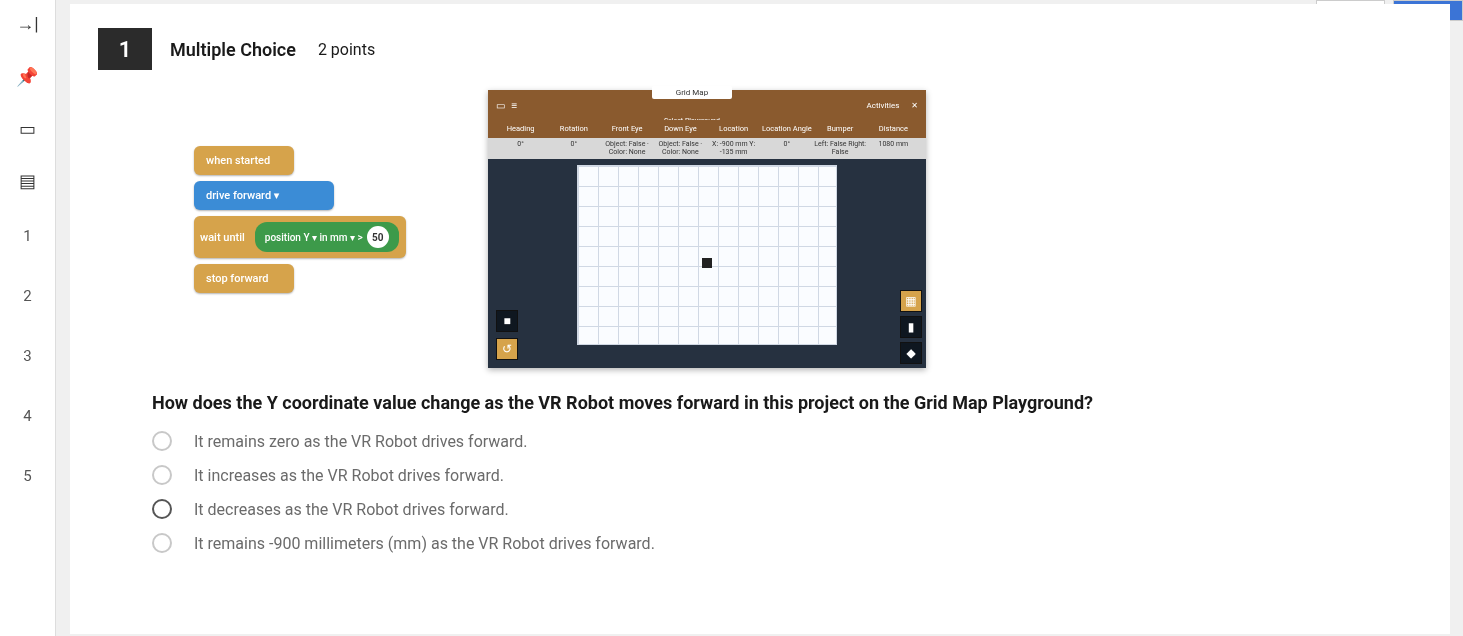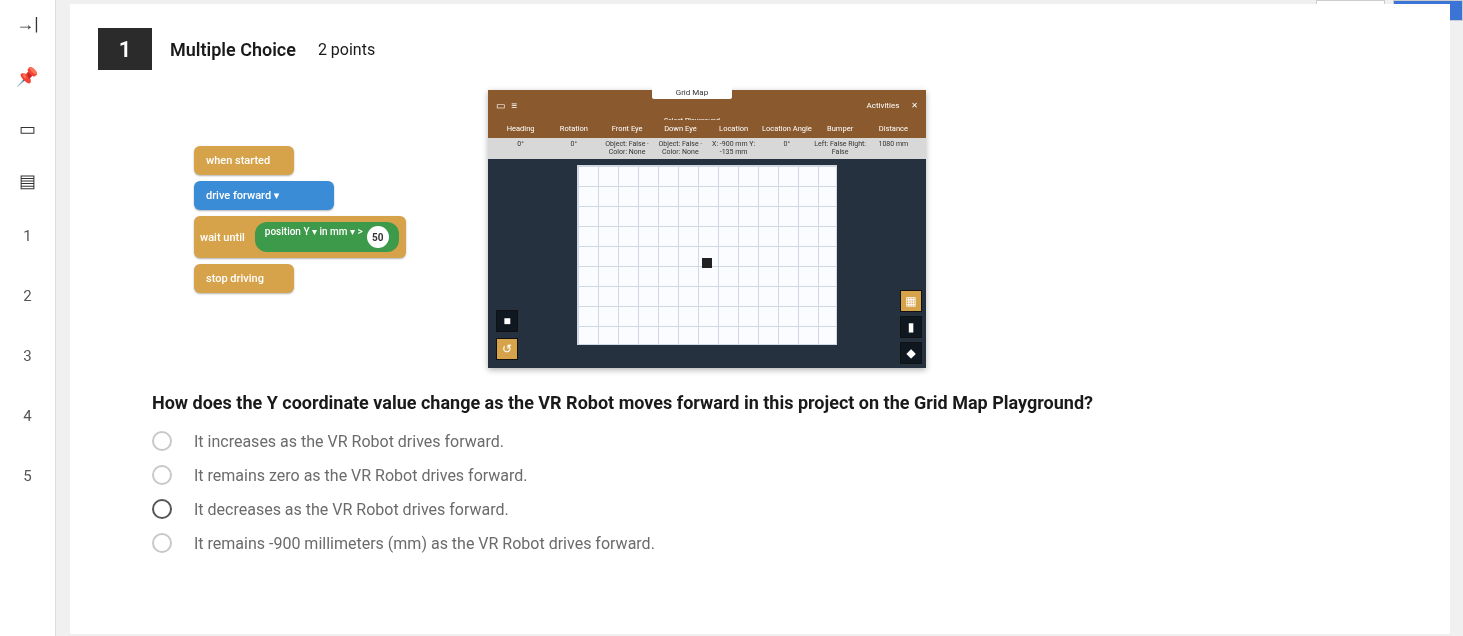--- a/index.html
+++ b/index.html
@@ -132,20 +132,21 @@
     align-items: center;
     gap: 10px;
     padding: 6px 6px;
   }
   .block-inner-green {
     background: #3d9a4a;
     border-radius: 12px;
     padding: 4px 10px;
     font-size: 10px;
     display: flex;
+    align-items: center;
     gap: 4px;
   }
   .block-pill {
     background: #fff;
     color: #333;
     border-radius: 50%;
     width: 22px;
     height: 22px;
     display: flex;
     align-items: center;
@@ -325,21 +326,21 @@
     <div class="code-blocks">
       <div class="block block-start">when started</div>
       <div class="block block-drive">drive   forward ▾</div>
       <div class="block block-wait">
         <span>wait until</span>
         <span class="block-inner-green">
           <span>position  Y ▾   in   mm ▾   &gt;</span>
           <span class="block-pill">50</span>
         </span>
       </div>
-      <div class="block block-stop">stop driving</div>
+      <div class="block block-stop">stop forward</div>
     </div>
 
     <div class="vr">
       <div class="vr-topbar">
         <div class="vr-topbar-left">
           <span>▭</span>
           <span>≡</span>
         </div>
         <div style="text-align:center">
           <div class="vr-title-box">Grid Map</div>
@@ -403,25 +404,25 @@
         </div>
       </div>
     </div>
   </div>
 
   <div class="question-text">How does the Y coordinate value change as the VR Robot moves forward in this project on the Grid Map Playground?</div>
 
   <div class="options">
     <div class="option">
       <div class="radio"></div>
-      <span class="opt-label">It increases as the VR Robot drives forward.</span>
+      <span class="opt-label">It remains zero as the VR Robot drives forward.</span>
     </div>
     <div class="option">
       <div class="radio"></div>
-      <span class="opt-label">It remains zero as the VR Robot drives forward.</span>
+      <span class="opt-label">It increases as the VR Robot drives forward.</span>
     </div>
     <div class="option">
       <div class="radio dark"></div>
       <span class="opt-label">It decreases as the VR Robot drives forward.</span>
     </div>
     <div class="option">
       <div class="radio"></div>
       <span class="opt-label">It remains -900 millimeters (mm) as the VR Robot drives forward.</span>
     </div>
   </div>

